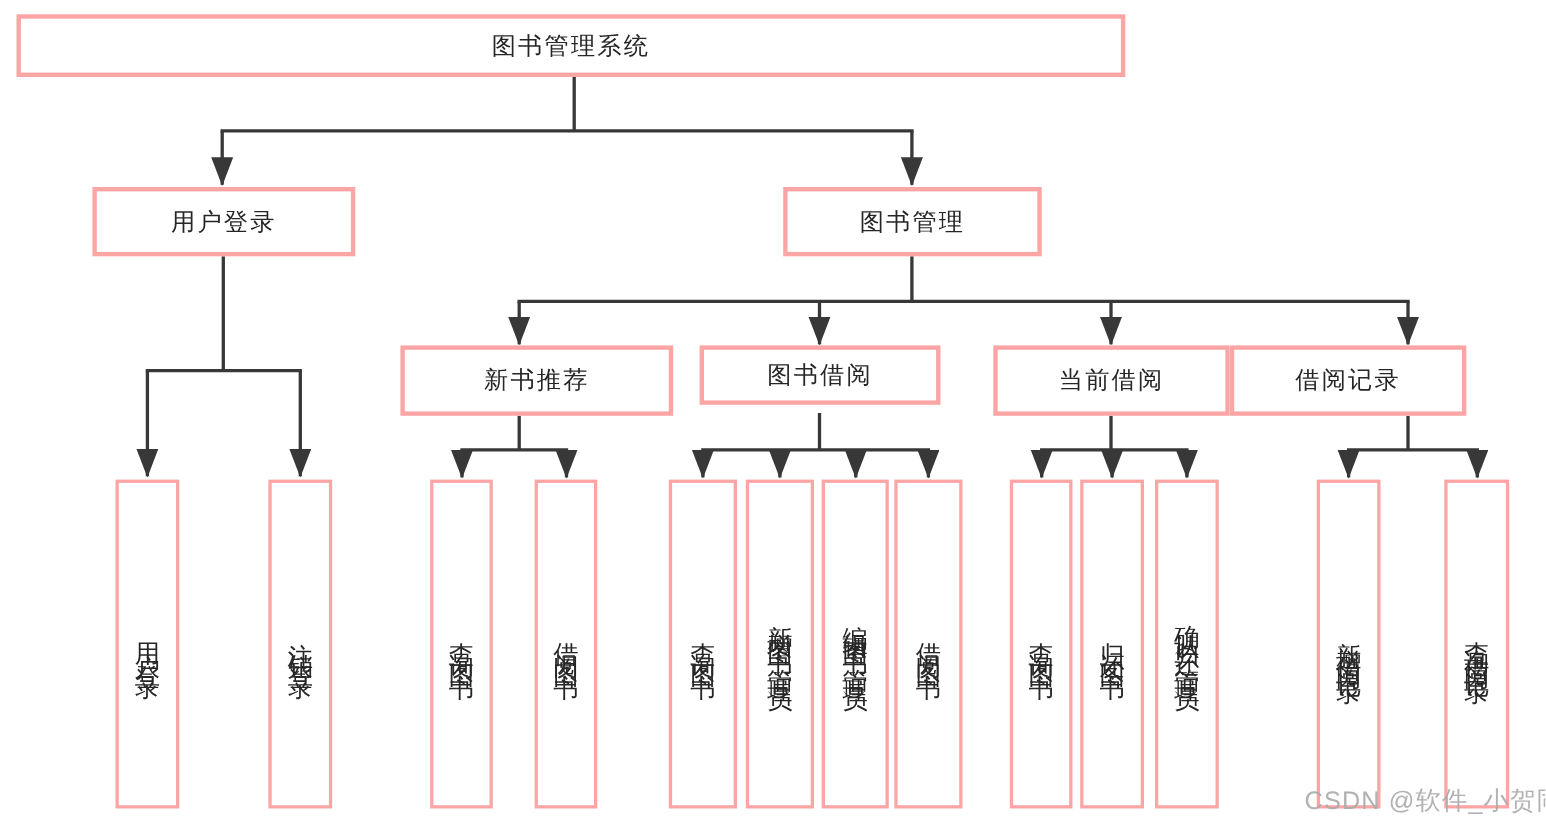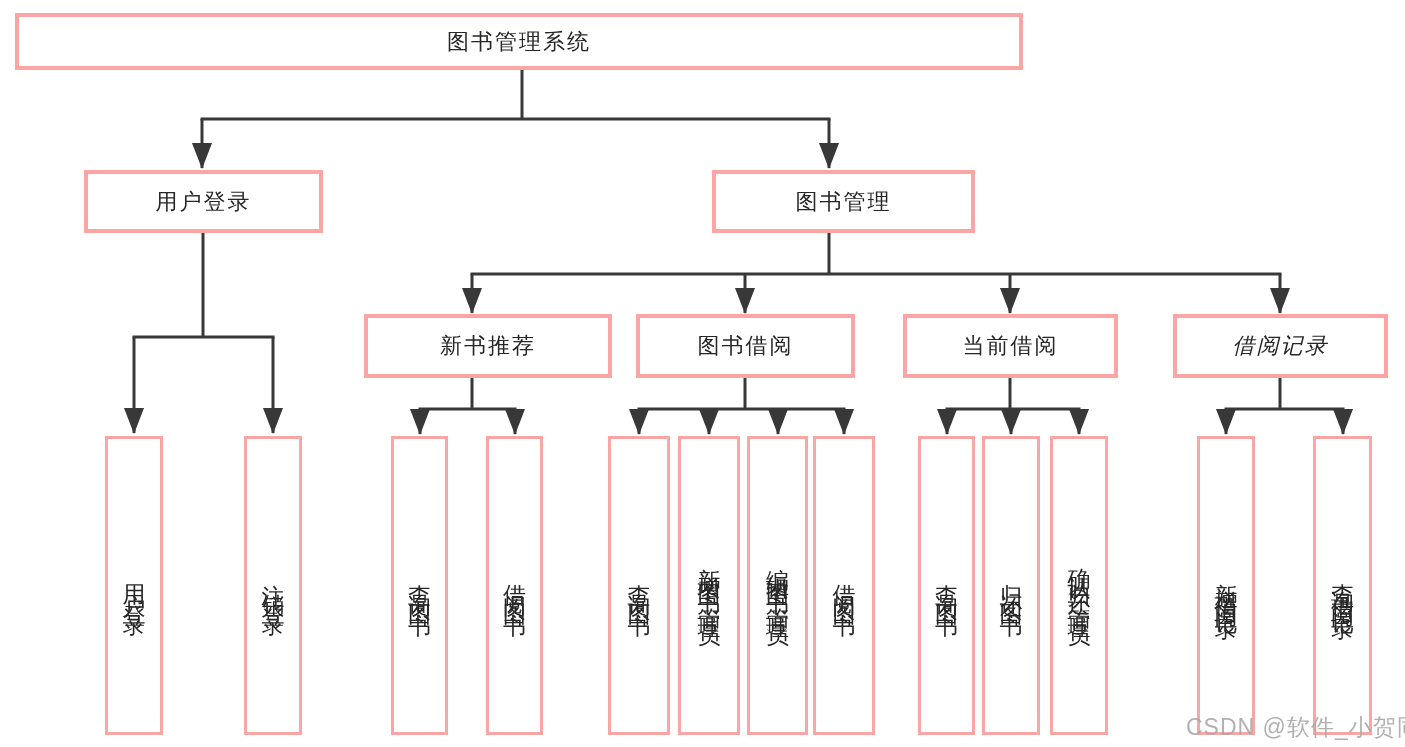--- a/index.html
+++ b/index.html
@@ -94,26 +94,26 @@
     <path d="M947 409 V434" fill="none" stroke="#383838" stroke-width="3" marker-end="url(#arw)"></path>
     <path d="M1011 409 V434" fill="none" stroke="#383838" stroke-width="3" marker-end="url(#arw)"></path>
     <path d="M1079 409 V434" fill="none" stroke="#383838" stroke-width="3" marker-end="url(#arw)"></path>
     <path d="M1226 409 V434" fill="none" stroke="#383838" stroke-width="3" marker-end="url(#arw)"></path>
     <path d="M1343 409 V434" fill="none" stroke="#383838" stroke-width="3" marker-end="url(#arw)"></path>
   </svg>
 
   <div class="node h-node" style="left:15px; top:13px; width:1008px; height:57px;">图书管理系统</div>
 
   <div class="node h-node" style="left:84px; top:170px; width:239px; height:63px;">用户登录</div>
-  <div class="node h-node" style="left:712px; top:170px; width:263px; height:63px;">图书管理</div>
+  <div class="node h-node" style="left:712px; top:170px; width:235px; height:63px;">图书管理</div>
 
   <div class="node h-node" style="left:364px; top:314px; width:248px; height:64px;">新书推荐</div>
-  <div class="node h-node" style="left:636px; top:314px; width:219px; height:64px;">图书借阅</div>
+  <div class="node h-node" style="left:636px; top:314px; width:219px; height:54px;">图书借阅</div>
   <div class="node h-node" style="left:903px; top:314px; width:215px; height:64px;">当前借阅</div>
-  <div class="node h-node" style="left:1173px; top:314px; width:215px; height:64px;font-style:italic;">借阅记录</div>
+  <div class="node h-node" style="left:1118px; top:314px; width:215px; height:64px;">借阅记录</div>
 
   <div class="node v-node" style="left:105px; top:436px; width:58px; height:299px;">
     <span>用户登录</span>
   </div>
   <div class="node v-node" style="left:244px; top:436px; width:58px; height:299px;">
     <span>注销登录</span>
   </div>
 
   <div class="node v-node" style="left:391px; top:436px; width:57px; height:299px;">
     <span>查询图书</span>

